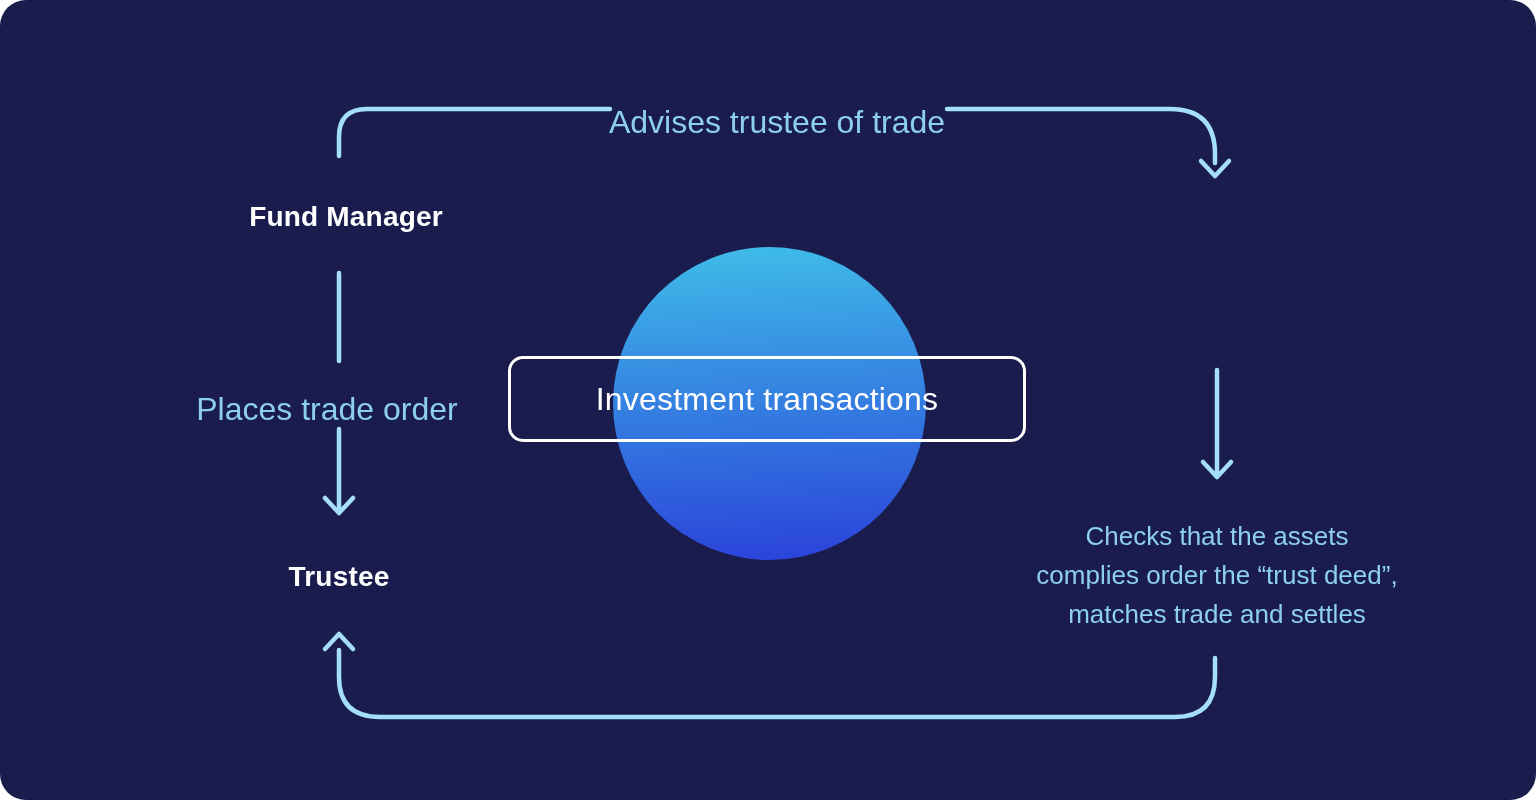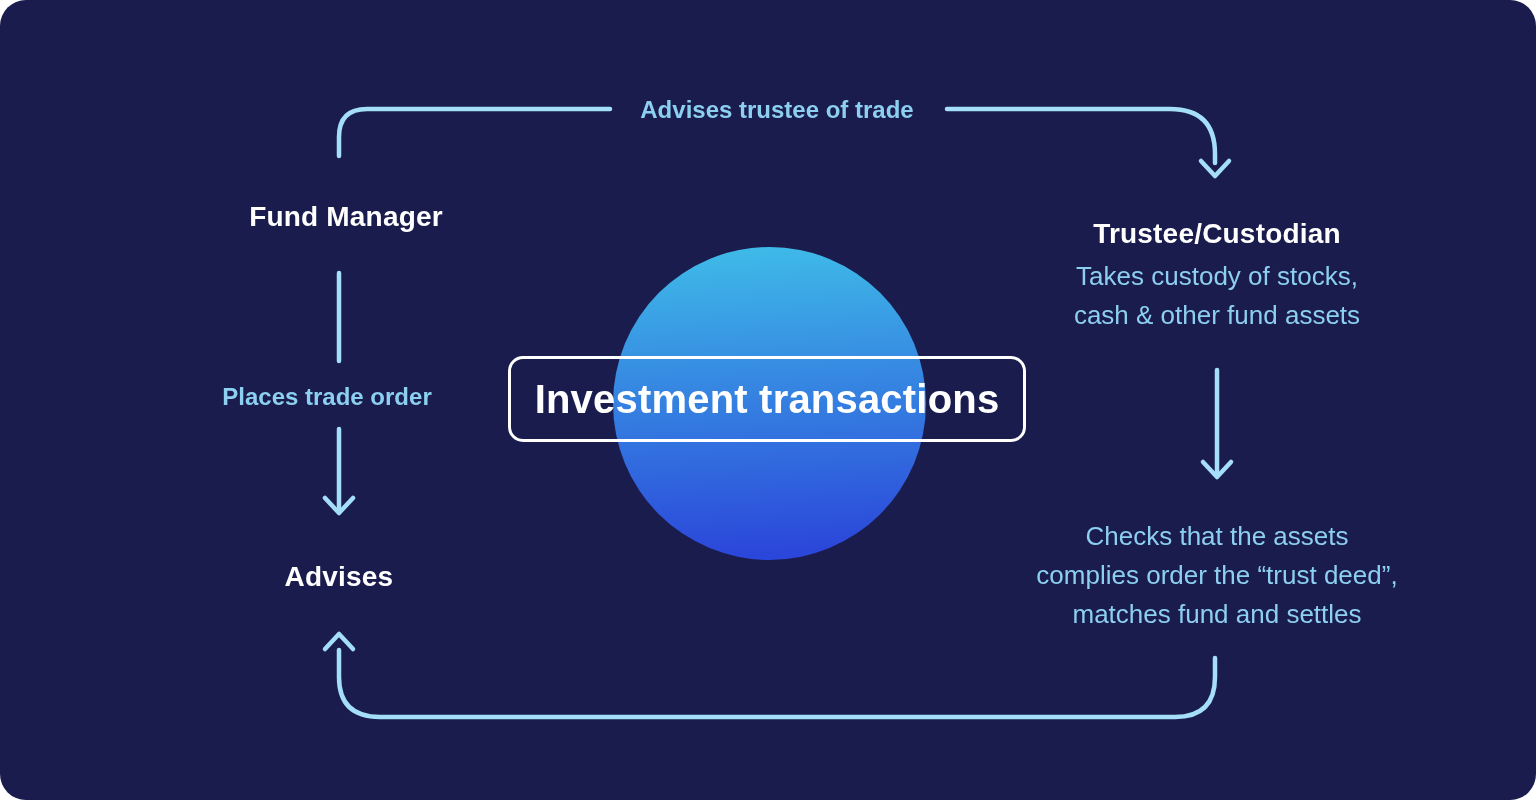--- a/index.html
+++ b/index.html
@@ -58,22 +58,23 @@
     text-align: center;
   }
   .node-title {
     color: var(--white-text);
     font-size: 28px;
     font-weight: bold;
     letter-spacing: 0.2px;
   }
   .edge-text {
     color: var(--accent-text);
-    font-size: 24px;
-    font-weight: 700;
+    font-size: 32px;
+    font-weight: 400;
+    margin-top: 12px;
   }
   .desc-text {
     color: var(--accent-text);
     font-size: 26px;
     line-height: 39px;
     font-weight: 400;
   }
   .trustee-block .node-title {
     display: block;
     line-height: 34px;
@@ -86,22 +87,22 @@
     width: 518px;
     height: 86px;
     border: 3px solid var(--box-border);
     border-radius: 15px;
     display: flex;
     align-items: center;
     justify-content: center;
   }
   .title-box-label {
     color: var(--white-text);
-    font-size: 40px;
-    font-weight: bold;
+    font-size: 32px;
+    font-weight: normal;
     letter-spacing: 0.2px;
     white-space: nowrap;
   }
 </style>
 </head>
 <body>
 
 <div class="canvas">
 
   <div class="circle"></div>
@@ -116,33 +117,28 @@
     <path class="arrow" d="M1217 370 L1217 475"></path>
     <path class="arrow" d="M1203 462 L1217 477 L1231 462"></path>
     <path class="arrow" d="M1215 658 L1215 677 Q1215 717 1175 717 L380 717 Q339 717 339 677 L339 650"></path>
     <path class="arrow" d="M325 649 L339 634 L353 649"></path>
   </svg>
 
   <div class="label edge-text" style="left:777px; top:110px;">Advises trustee of trade</div>
 
   <div class="label node-title" style="left:346px; top:217px;">Fund Manager</div>
 
-  <div class="label-block trustee-block" style="left:1217px; top:217px;">
-    <span class="node-title">Trustee/Custodian</span>
-    <div class="desc-text">Takes custody of stocks,</div>
-    <div class="desc-text">cash &amp; other fund assets</div>
-  </div>
 
   <div class="label edge-text" style="left:327px; top:397px;">Places trade order</div>
 
   <div class="title-box">
     <span class="title-box-label">Investment transactions</span>
   </div>
 
-  <div class="label node-title" style="left:339px; top:577px;">Advises</div>
+  <div class="label node-title" style="left:339px; top:577px;">Trustee</div>
 
   <div class="label-block" style="left:1217px; top:517px;">
     <div class="desc-text">Checks that the assets</div>
     <div class="desc-text">complies order the “trust deed”,</div>
-    <div class="desc-text">matches fund and settles</div>
+    <div class="desc-text">matches trade and settles</div>
   </div>
 
 </div>
 
 </body></html>

